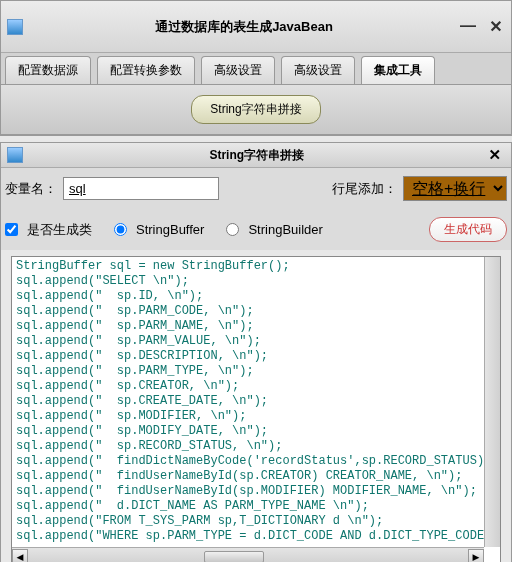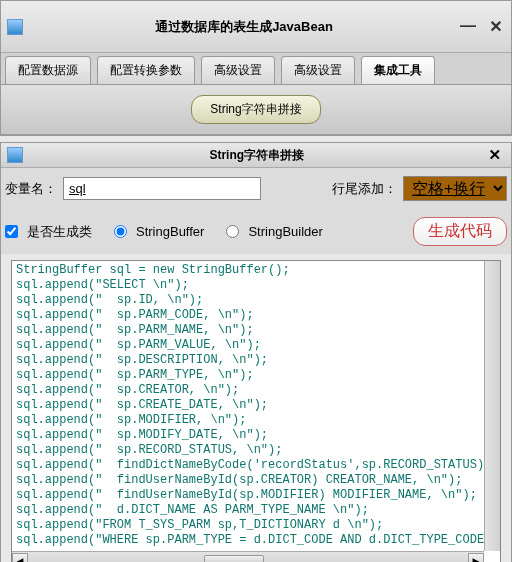--- a/index.html
+++ b/index.html
@@ -15,25 +15,25 @@
 .tab.active { background: linear-gradient(#fff,#e8e8e8); font-weight: bold; }
 .toolbar { padding: 10px; text-align: center; background: linear-gradient(#e0e0e0,#c8c8c8); border-bottom: 1px solid #999; }
 .btn-main { display: inline-block; padding: 5px 18px; border: 1px solid #8a8a5a; border-radius: 12px; background: linear-gradient(#f5f5e0,#d8d8b8); cursor: pointer; font-size: 12px; }
 .sub-window { margin-top: 6px; border: 1px solid #999; }
 .sub-titlebar { display: flex; align-items: center; padding: 3px 6px; background: linear-gradient(#e8e8e8,#d0d0d0); border-bottom: 1px solid #aaa; }
 .sub-title { flex: 1; text-align: center; font-weight: bold; font-size: 12px; }
 .close-x { font-size: 15px; font-weight: bold; cursor: pointer; padding: 0 4px; }
 .form-row { display: flex; align-items: center; padding: 8px 4px; gap: 6px; background: #dcdcdc; }
 .label { font-size: 13px; }
 .text-input { border: 1px solid #888; padding: 3px 5px; font-size: 13px; background: #fff; }
-.var-input { width: 198px; text-decoration: underline; }
+.var-input { width: 156px; text-decoration: underline; }
 .spacer { flex: 1; }
 .select { border: 1px solid #888; padding: 2px 4px; background: #a16207; font-size: 16px; text-decoration: underline; }
 .checkbox, .radio { margin-right: 3px; vertical-align: middle; }
-.btn-gen { padding: 3px 14px; border: 1px solid #c66; border-radius: 12px; background: linear-gradient(#fff,#eee); color: #c33; cursor: pointer; font-size: 16px; }
+.btn-gen { padding: 3px 14px; border: 1px solid #c66; border-radius: 12px; background: linear-gradient(#fff,#eee); color: #c33; cursor: pointer; font-size: 12px; }
 .code-area { margin: 6px 10px 10px 10px; background: #fff; border: 1px solid #888; height: 310px; position: relative; overflow: hidden; }
 .code-content { font-family: "Courier New", monospace; font-size: 12px; line-height: 15px; padding: 2px 4px; white-space: pre; color: #0f766e; height: 292px; overflow: hidden; }
 .scrollbar-v { position: absolute; right: 0; top: 0; bottom: 18px; width: 16px; background: linear-gradient(to right,#e4e4e4,#d0d0d0); border-left: 1px solid #aaa; }
 .scrollbar-h { position: absolute; left: 0; right: 16px; bottom: 0; height: 18px; background: linear-gradient(#e4e4e4,#d0d0d0); border-top: 1px solid #aaa; display: flex; align-items: center; }
 .sb-btn { width: 16px; height: 16px; background: linear-gradient(#f4f4f4,#d0d0d0); border: 1px solid #999; font-size: 9px; text-align: center; line-height: 14px; cursor: pointer; }
 .sb-track-h { flex: 1; height: 14px; position: relative; }
 .sb-thumb-h { position: absolute; left: 40%; width: 60px; top: 1px; bottom: 1px; background: linear-gradient(#f0f0f0,#c8c8c8); border: 1px solid #999; border-radius: 2px; }
 .status-bar { height: 20px; background: linear-gradient(#e8e8e8,#d0d0d0); border-top: 1px solid #aaa; }
 .status-icon { width: 14px; height: 14px; margin: 3px; display: inline-block; background: linear-gradient(#fca,#e70); border: 1px solid #c80; }
 </style>

